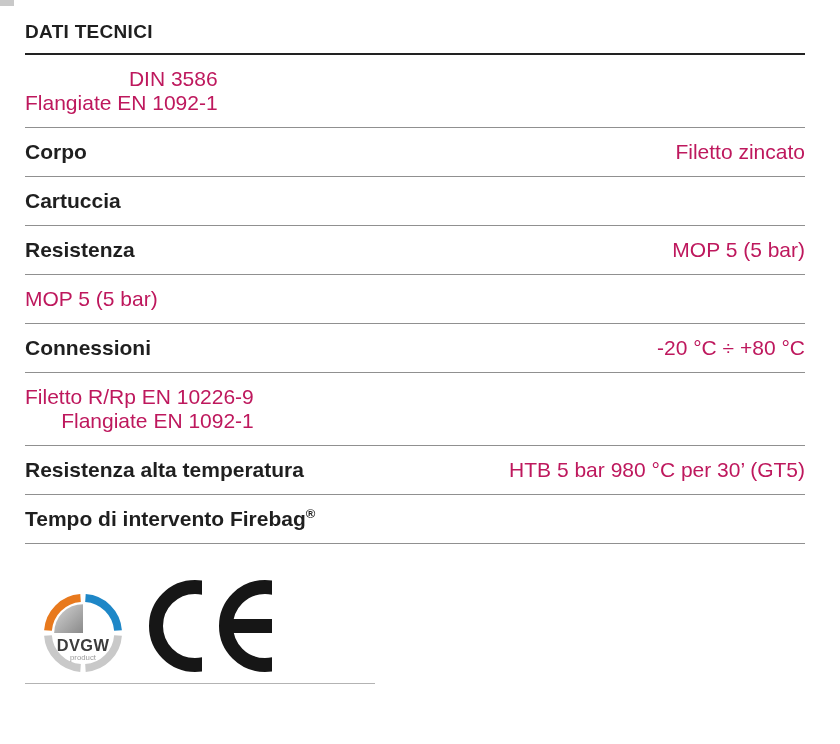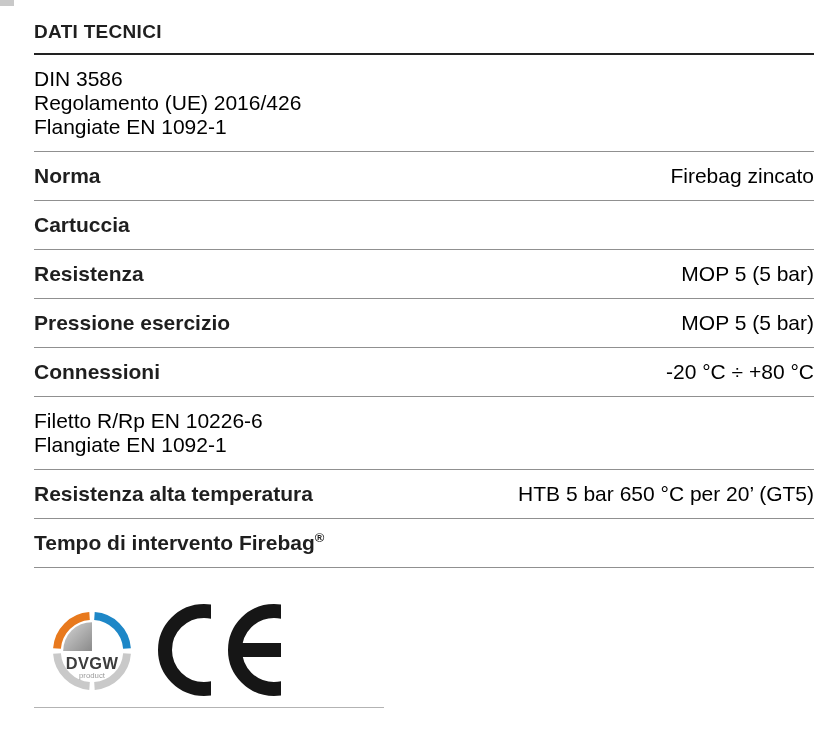--- a/index.html
+++ b/index.html
@@ -10,21 +10,21 @@
     color: #1f1f1f;
     overflow: hidden;
     position: relative;
   }
   .topleft-artifact {
     position: absolute; left: 0; top: 0;
     width: 14px; height: 6px;
     background: #c9c9c9;
   }
   .container {
-    margin-left: 34px;
+    margin-left: 25px;
     width: 780px;
     padding-top: 20px;
   }
   .header {
     border-bottom: 2px solid #222222;
     padding-bottom: 9px;
   }
   .page-title {
     margin: 0;
     font-size: 19px;
@@ -46,30 +46,30 @@
     font-weight: bold;
     color: #1f1f1f;
     white-space: nowrap;
   }
   .row-label sup {
     font-size: 13px;
     font-weight: bold;
     line-height: 0;
   }
   .row-values {
-    text-align: left;
+    text-align: right;
     font-size: 21px;
     font-weight: normal;
     line-height: 24px;
-    color: #000000;
+    color: #be185d;
   }
   .logos-row {
     margin-top: 36px;
     display: flex;
-    align-items: center;
+    align-items: flex-end;
   }
   .dvgw-logo {
     margin-left: 19px;
     margin-top: 2px;
     width: 78px; height: 78px;
   }
   .ce-mark {
     margin-left: 27px;
     display: flex;
   }
@@ -89,68 +89,66 @@
 <div class="container">
 
   <div class="header">
     <h1 class="page-title">DATI TECNICI</h1>
   </div>
 
   <div class="rows" id="rows">
     <div class="row">
       <div class="row-values">
           <div>DIN 3586</div>
-          <div>Regolamento (UE) 2016/426</div>
           <div>Flangiate EN 1092-1</div>
         </div>
     </div>
 
     <div class="row">
-      <div class="row-label">Norma</div>
+      <div class="row-label">Corpo</div>
       <div class="row-values">
-          <div>Firebag zincato</div>
+          <div>Filetto zincato</div>
         </div>
     </div>
 
     <div class="row">
       <div class="row-label">Cartuccia</div>
     </div>
 
     <div class="row">
       <div class="row-label">Resistenza</div>
       <div class="row-values">
           <div>MOP 5 (5 bar)</div>
         </div>
     </div>
 
     <div class="row">
-      <div class="row-label">Pressione esercizio</div>
       <div class="row-values">
           <div>MOP 5 (5 bar)</div>
         </div>
     </div>
 
     <div class="row">
       <div class="row-label">Connessioni</div>
       <div class="row-values">
           <div>-20 °C ÷ +80 °C</div>
         </div>
     </div>
 
     <div class="row">
       <div class="row-values">
-          <div>Filetto R/Rp EN 10226-6</div>
+          <div>Filetto R/Rp EN 10226-9</div>
           <div>Flangiate EN 1092-1</div>
         </div>
     </div>
 
     <div class="row">
       <div class="row-label">Resistenza alta temperatura</div>
       <div class="row-values">
-          <div>HTB 5 bar 650 °C per 20’ (GT5)</div>
+          <div>HTB 5 bar 980 °C per 30’ (GT5)</div>
         </div>
     </div>
 
     <div class="row">
       <div class="row-label">Tempo di intervento Firebag<sup>®</sup></div>
     </div>
   </div>
 
   <div class="logos-row">
 

